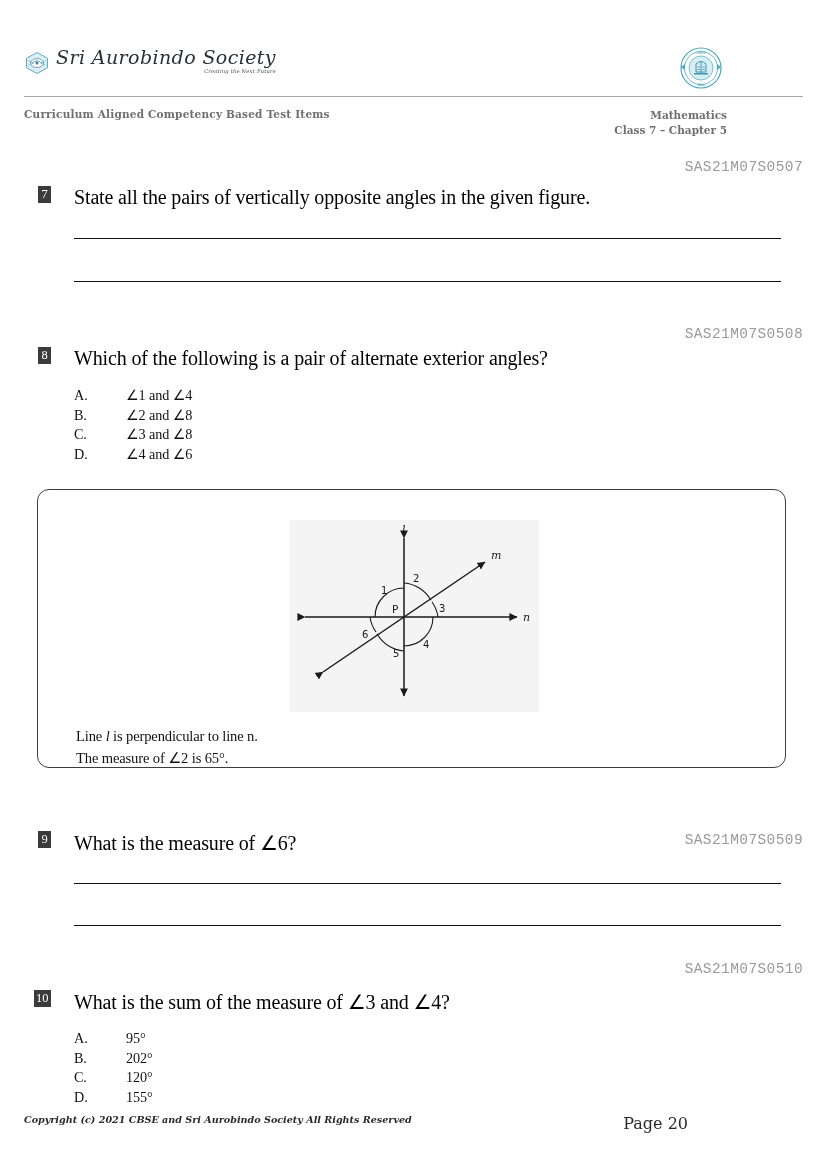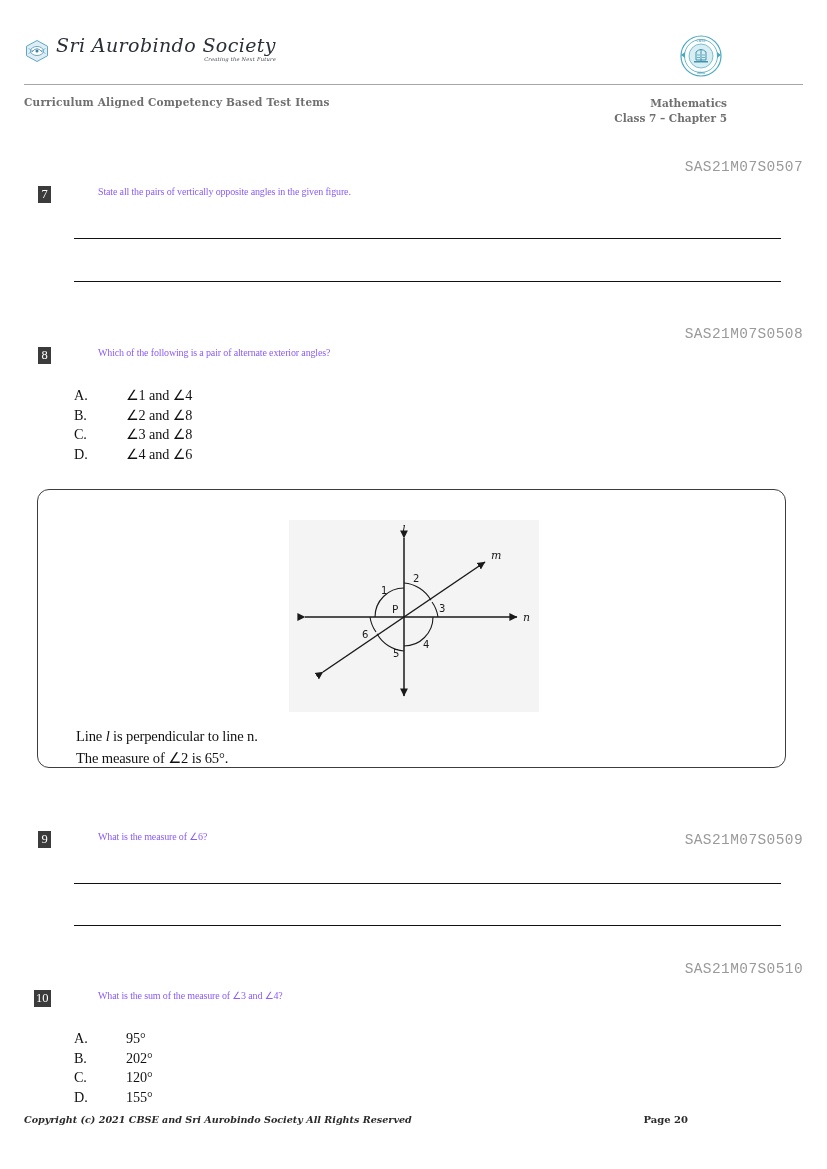--- a/index.html
+++ b/index.html
@@ -12,21 +12,21 @@
     height: 1169px;
     position: relative;
     font-family: "Liberation Serif", serif;
     color: #1a1a1a;
     overflow: hidden;
   }
 
   
   .page-header {
     position: absolute;
-    left: 0; top: 4px;
+    left: 0; top: 16px;
     width: 751px;
     height: 140px;
   }
   .sas-logo {
     position: absolute;
     left: 24px;
     top: 32px;
     display: flex;
     align-items: flex-start;
   }
@@ -119,25 +119,24 @@
     height: 17px;
     min-width: 13px;
     text-align: center;
     padding: 0 2px;
     box-sizing: border-box;
   }
   .qtext {
     position: absolute;
     left: 74px;
     font-family: "Liberation Serif", serif;
-    font-size: 10px;
-    color: #8b5cf6;
+    font-size: 20px;
+    color: #000000;
     letter-spacing: -0.15px;
     white-space: nowrap;
-    margin-left: 24px;
   }
   .ansline {
     position: absolute;
     left: 74px;
     width: 707px;
     height: 0;
     border-top: 1.2px solid #111111;
   }
 
   
@@ -214,24 +213,23 @@
     font-weight: bold;
     font-size: 9.6px;
     color: #2a2a2a;
     white-space: nowrap;
   }
   .footer-right {
     position: absolute;
     right: 24px;
     top: 0;
     font-family: "DejaVu Serif", serif;
-    font-size: 10px;
+    font-size: 16px;
     color: #2a2a2a;
     white-space: nowrap;
-    font-weight: bold;
   }
 </style>
 </head>
 <body>
 
 <div class="page-header">
 
   <div class="sas-logo">
     <svg class="sas-emblem" viewBox="0 0 52 48">
       <polygon points="26,3 47,14.5 47,33.5 26,45 5,33.5 5,14.5" fill="#dfeef5" stroke="#5fa8c4" stroke-width="2"></polygon>

